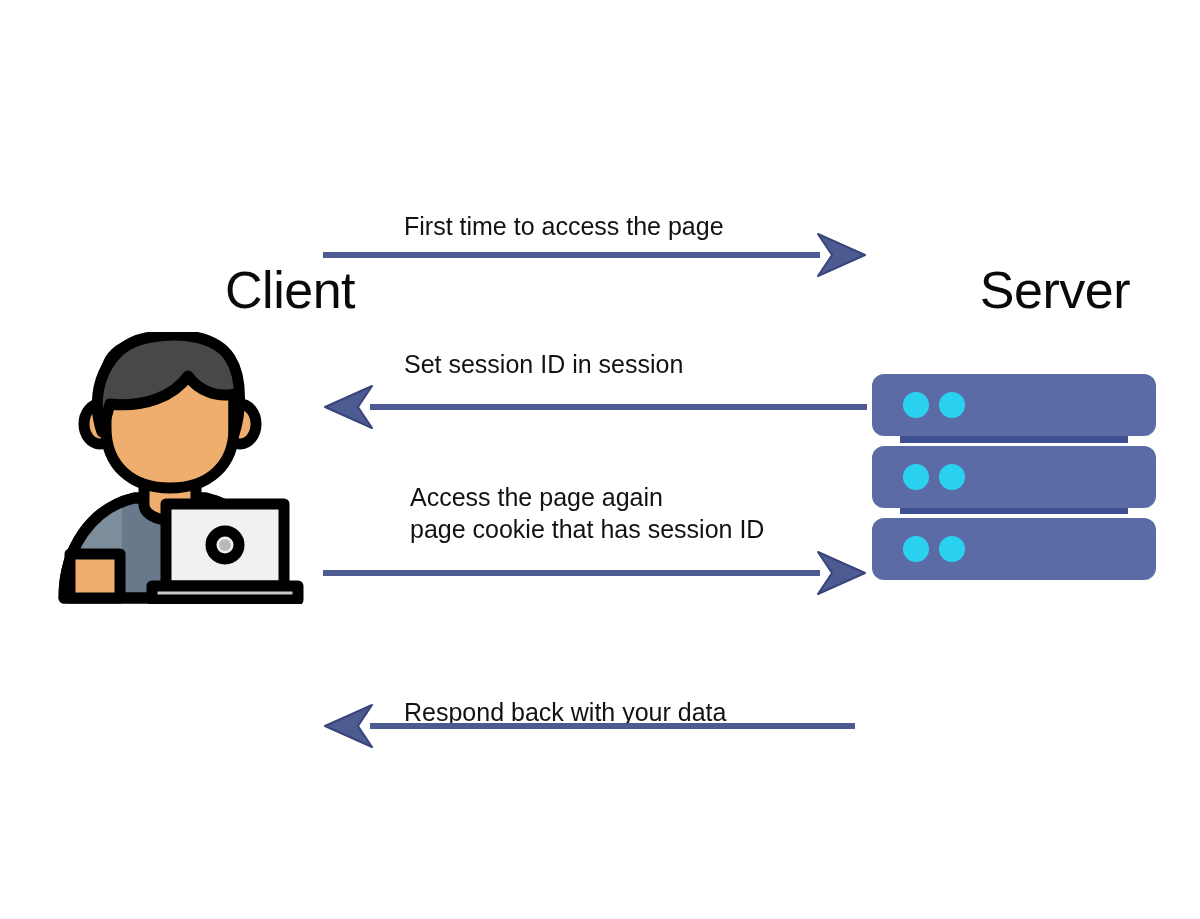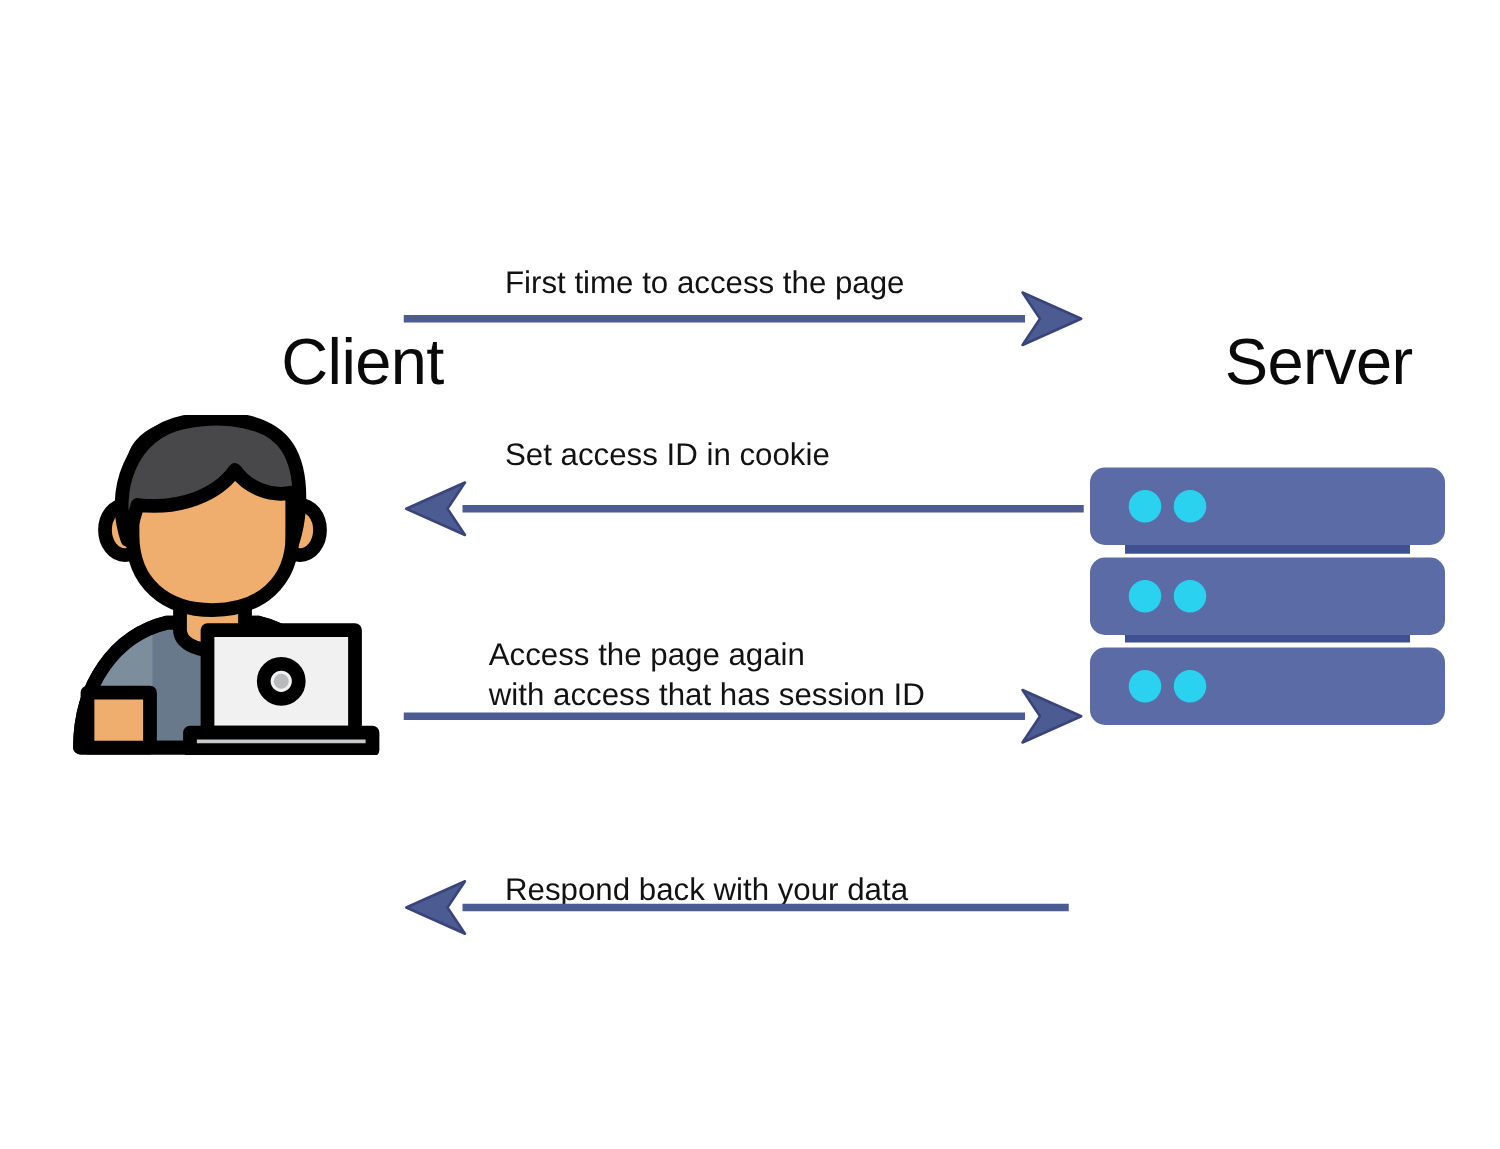--- a/index.html
+++ b/index.html
@@ -52,21 +52,21 @@
     font-weight: 400;
     font-size: 25px;
     line-height: 32px;
     color: #121212;
     white-space: nowrap;
   }
   .msg-label .line { display: block; }
 
   #label-1 { left: 404px; top: 210px; }
   #label-2 { left: 404px; top: 348px; }
-  #label-3 { left: 391px; top: 481px; margin-top: 27px; }
+  #label-3 { left: 410px; top: 481px; }
   #label-4 { left: 404px; top: 696px; }
 
   
   .arrow-svg {
     position: absolute;
     overflow: visible;
   }
 
   
   #client-figure {
@@ -151,30 +151,30 @@
 
   <div id="label-1" class="msg-label">
     <span class="line">First time to access the page</span>
   </div>
   <svg class="arrow-svg" style="left:320px; top:232px;" width="550" height="46" viewBox="0 0 550 46">
     <line x1="3" y1="23" x2="500" y2="23" stroke="#4c5b91" stroke-width="6"></line>
     <path d="M498 2 L545 23 L498 44 L512 23 Z" fill="#4c5b91" stroke="#38447a" stroke-width="2" stroke-linejoin="round"></path>
   </svg>
 
   <div id="label-2" class="msg-label">
-    <span class="line">Set access ID in cookie</span>
+    <span class="line">Set session ID in session</span>
   </div>
   <svg class="arrow-svg" style="left:320px; top:384px;" width="550" height="46" viewBox="0 0 550 46">
     <line x1="50" y1="23" x2="547" y2="23" stroke="#4c5b91" stroke-width="6"></line>
     <path d="M52 2 L5 23 L52 44 L38 23 Z" fill="#4c5b91" stroke="#38447a" stroke-width="2" stroke-linejoin="round"></path>
   </svg>
 
   <div id="label-3" class="msg-label">
     <span class="line">Access the page again</span>
-    <span class="line">with access that has session ID</span>
+    <span class="line">page cookie that has session ID</span>
   </div>
   <svg class="arrow-svg" style="left:320px; top:550px;" width="550" height="46" viewBox="0 0 550 46">
     <line x1="3" y1="23" x2="500" y2="23" stroke="#4c5b91" stroke-width="6"></line>
     <path d="M498 2 L545 23 L498 44 L512 23 Z" fill="#4c5b91" stroke="#38447a" stroke-width="2" stroke-linejoin="round"></path>
   </svg>
 
   <div id="label-4" class="msg-label">
     <span class="line">Respond back with your data</span>
   </div>
   <svg class="arrow-svg" style="left:320px; top:703px;" width="550" height="46" viewBox="0 0 550 46">

